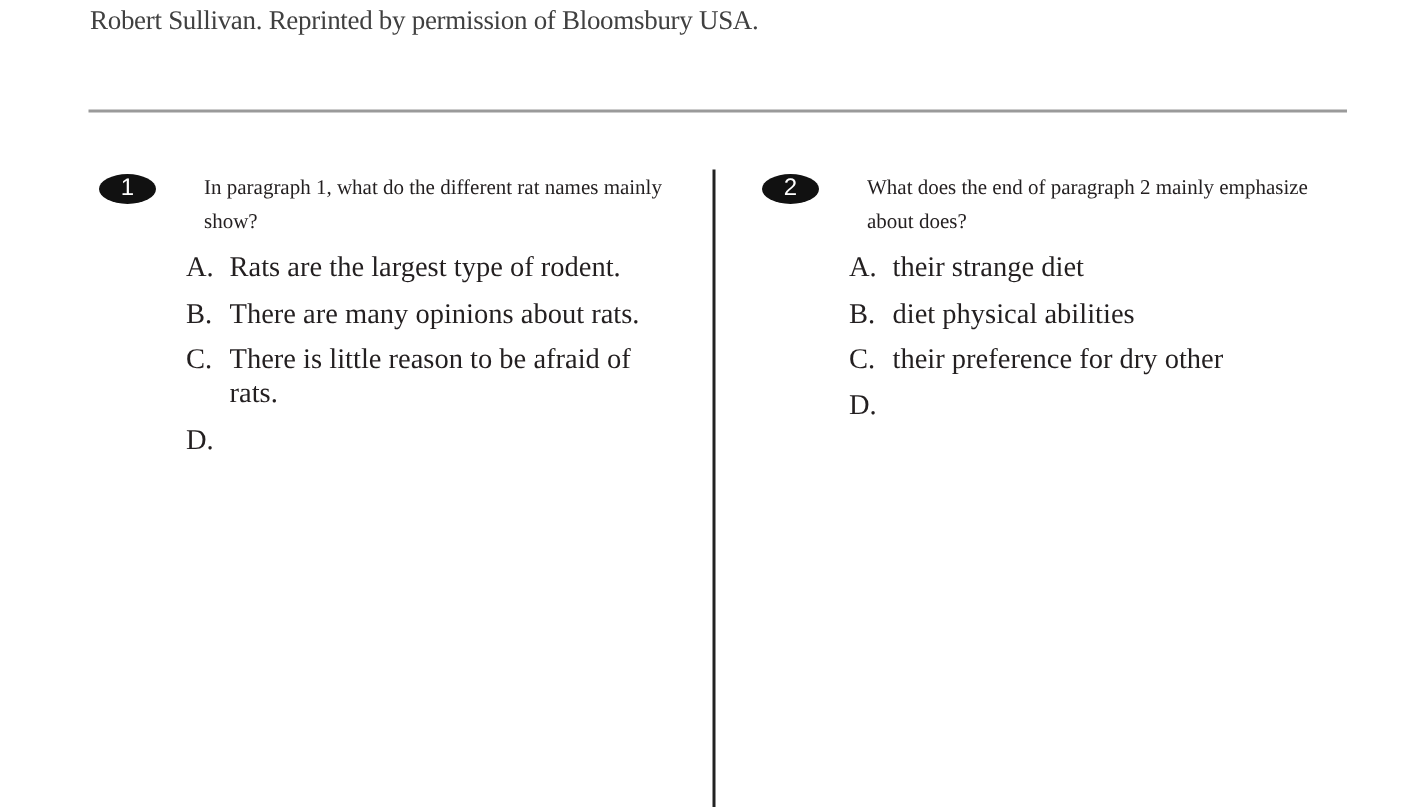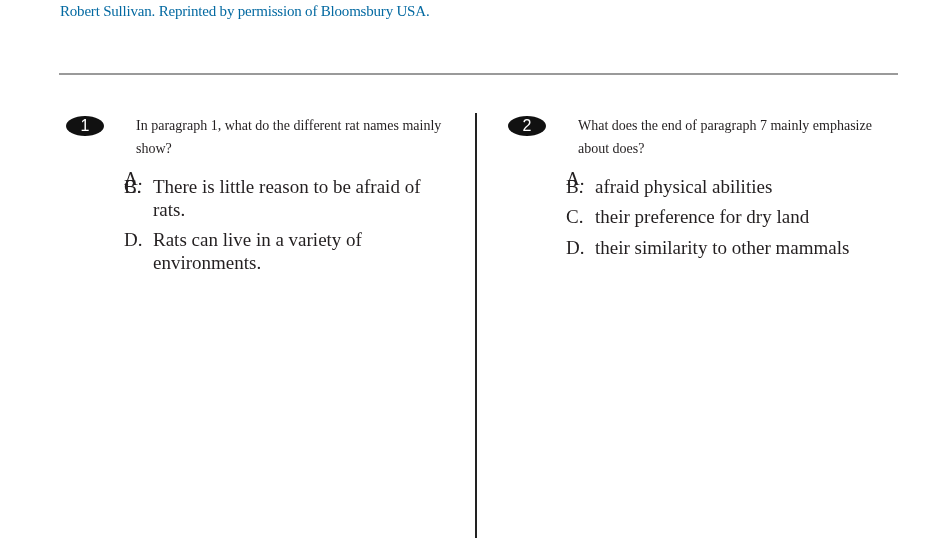--- a/index.html
+++ b/index.html
@@ -1,18 +1,18 @@
 <!DOCTYPE html>
 <html><head>
 <meta charset="utf-8">
 <style>
   html, body { margin: 0; padding: 0; background: #ffffff; }
   body { width: 945px; height: 538px; position: relative; overflow: hidden;
          font-family: "Liberation Serif", "DejaVu Serif", serif; color: #231f20; }
-  .credit { position: absolute; left: 60px; top: 3px; font-size: 15px; letter-spacing: -0.2px; color: #0369a1; }
+  .credit { position: absolute; left: 60px; top: 3px; font-size: 18px; letter-spacing: -0.2px; color: #404040; }
   .rule { position: absolute; left: 59px; top: 73px; width: 839px; height: 2px; background: #9a9a9a; }
   .vrule { position: absolute; left: 475px; top: 113px; width: 2px; height: 425px; background: #222; }
   .question { position: absolute; top: 114px; }
   .q1 { left: 66px; width: 400px; }
   .q2 { left: 508px; width: 400px; }
   .badge { position: absolute; left: 0; top: 2px; width: 38px; height: 20px; border-radius: 50%;
            background: #111; color: #fff; font-family: "Liberation Sans", "DejaVu Sans", sans-serif;
            font-size: 16px; line-height: 20px; text-align: center; }
   .stem { position: absolute; left: 70px; top: 0; font-size: 14px; line-height: 23px; }
   .q1 .stem { width: 340px; }
@@ -28,29 +28,29 @@
 <body>
 
 <div class="credit">Robert Sullivan. Reprinted by permission of Bloomsbury USA.</div>
 <div class="rule"></div>
 <div class="vrule"></div>
 
 <div class="question q1">
   <div class="badge">1</div>
   <div class="stem"><span>In paragraph 1, what do the different rat names </span><b>mainly</b><span> show?</span></div>
   <ul class="options">
-    <li class="option"><span class="letter">A.</span></li>
-    <li class="option"><span class="letter">B.</span></li>
+    <li class="option"><span class="letter">A.</span><span>Rats are the largest type of rodent.</span></li>
+    <li class="option"><span class="letter">B.</span><span>There are many opinions about rats.</span></li>
     <li class="option"><span class="letter">C.</span><span>There is little reason to be afraid of rats.</span></li>
-    <li class="option"><span class="letter">D.</span><span>Rats can live in a variety of environments.</span></li>
+    <li class="option"><span class="letter">D.</span></li>
   </ul>
 </div>
 
 <div class="question q2">
   <div class="badge">2</div>
-  <div class="stem"><span>What does the end of paragraph 7 </span><b>mainly</b><span> emphasize about does?</span></div>
+  <div class="stem"><span>What does the end of paragraph 2 </span><b>mainly</b><span> emphasize about does?</span></div>
   <ul class="options">
-    <li class="option"><span class="letter">A.</span></li>
-    <li class="option"><span class="letter">B.</span><span>afraid physical abilities</span></li>
-    <li class="option"><span class="letter">C.</span><span>their preference for dry land</span></li>
-    <li class="option"><span class="letter">D.</span><span>their similarity to other mammals</span></li>
+    <li class="option"><span class="letter">A.</span><span>their strange diet</span></li>
+    <li class="option"><span class="letter">B.</span><span>diet physical abilities</span></li>
+    <li class="option"><span class="letter">C.</span><span>their preference for dry other</span></li>
+    <li class="option"><span class="letter">D.</span></li>
   </ul>
 </div>
 
 </body></html>

